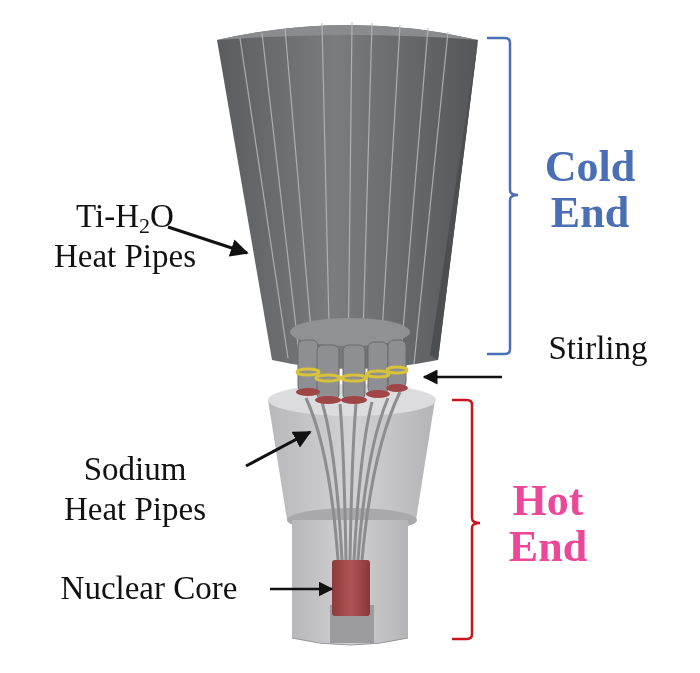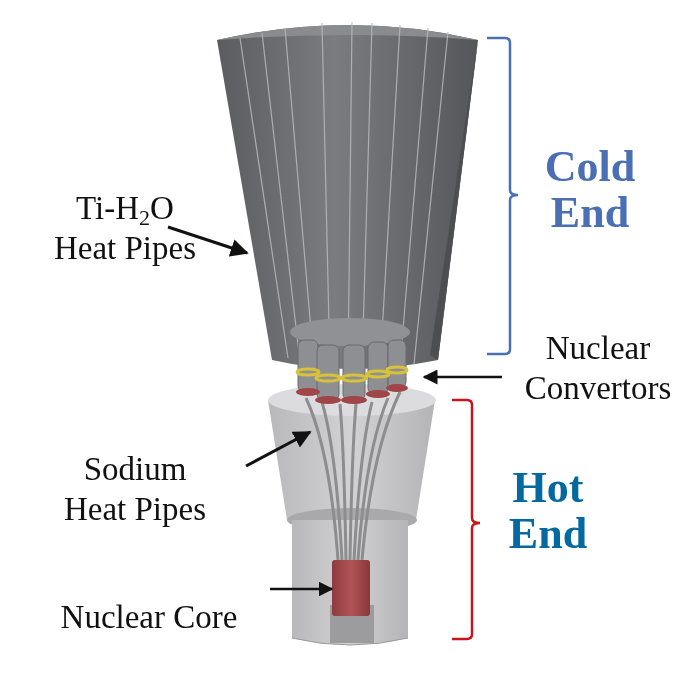--- a/index.html
+++ b/index.html
@@ -106,40 +106,39 @@
   <path d="M487,38 L505,38 Q510,38 510,43 L510,190 Q510,195 518,195 Q510,195 510,200 L510,349 Q510,354 505,354 L487,354" fill="none" stroke="#4a6fb5" stroke-width="2.5"></path>
 
   <path d="M452,400 L467,400 Q472,400 472,405 L472,518 Q472,523 480,523 Q472,523 472,528 L472,634 Q472,639 467,639 L452,639" fill="none" stroke="#c8141c" stroke-width="2.5"></path>
 
   <line x1="168" y1="227" x2="247" y2="253" stroke="#111" stroke-width="3" marker-end="url(#arrow)"></line>
   <line x1="502" y1="377" x2="424" y2="377" stroke="#111" stroke-width="2.5" marker-end="url(#arrow)"></line>
   <line x1="246" y1="466" x2="310" y2="432" stroke="#111" stroke-width="3" marker-end="url(#arrow)"></line>
   <line x1="270" y1="589" x2="332" y2="589" stroke="#111" stroke-width="2.5" marker-end="url(#arrow)"></line>
 </svg>
 
-<div class="lbl" style="left:30px; top:188px; width:190px;">
+<div class="lbl" style="left:30px; top:196px; width:190px;">
   <div><span>Ti-H</span><sub>2</sub><span>O</span></div>
   <div>Heat Pipes</div>
 </div>
 
 <div class="lbl" style="left:500px; top:328px; width:196px;">
-  <div>Nuclear</div>
-  <div>Convertors</div>
+  <div>Stirling</div>
 </div>
 
 <div class="lbl" style="left:40px; top:424px; width:190px;margin-top:25px;">
   <div>Sodium</div>
   <div>Heat Pipes</div>
 </div>
 
-<div class="lbl" style="left:34px; top:568px; width:230px;margin-top:29px;">
+<div class="lbl" style="left:34px; top:568px; width:230px;">
   <div>Nuclear Core</div>
 </div>
 
 <div class="bracket-lbl" style="left:540px; top:144px; width:100px; color:#4a6fb5;">
   <div>Cold</div>
   <div>End</div>
 </div>
 
-<div class="bracket-lbl" style="left:498px; top:465px; width:100px; color:#0369a1;">
+<div class="bracket-lbl" style="left:498px; top:478px; width:100px; color:#ec4899;">
   <div>Hot</div>
   <div>End</div>
 </div>
 
 </body></html>

